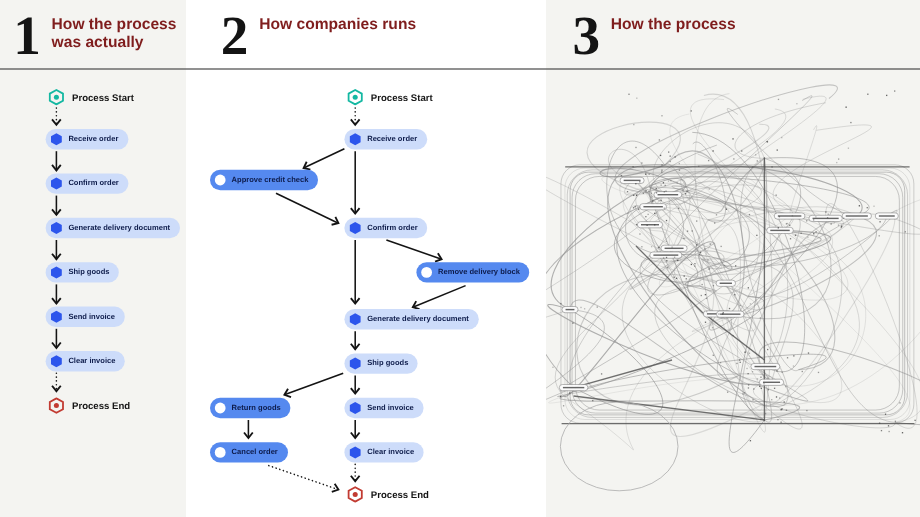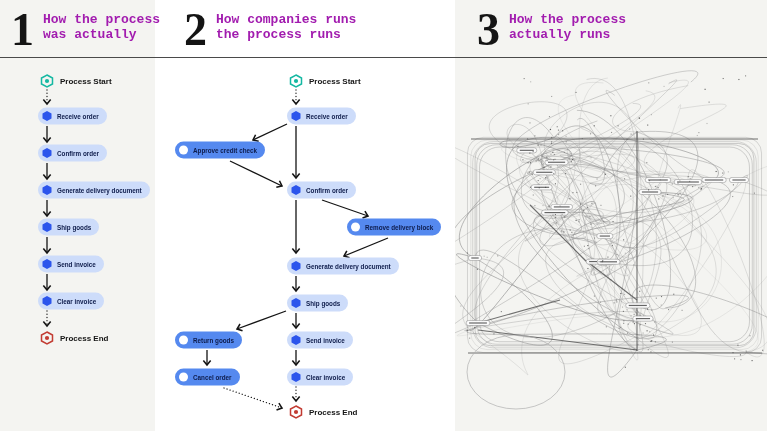--- a/index.html
+++ b/index.html
@@ -6,21 +6,21 @@
   .stage{position:relative;width:767px;height:431px;overflow:hidden;background:#fff;
          font-family:"Liberation Sans",sans-serif;}
   .panel{position:absolute;top:0;bottom:0;}
   #panel-1{left:0;width:155px;background:#f4f4f1;}
   #panel-2{left:155px;width:300px;background:#ffffff;}
   #panel-3{left:455px;width:312px;background:#f4f4f1;}
   .header-rule{position:absolute;left:0;right:0;top:57px;height:1px;background:#4a4a4a;z-index:3;}
   .hgroup{position:absolute;top:8px;display:flex;gap:9px;z-index:4;}
   #h1{left:11px}#h2{left:184px}#h3{left:477px}
   .num{font-family:"Liberation Serif",serif;font-weight:700;font-size:46px;line-height:44px;color:#141414;}
-  .htitle{padding-top:4px;font-family:Liberation Mono, monospace;font-weight:700;font-size:13px;line-height:15px;color:#a21caf;}
+  .htitle{padding-top:4px;font-family:Liberation Sans, sans-serif;font-weight:700;font-size:13px;line-height:15px;color:#7f1d1d;}
   
   .pill{position:absolute;transform:translateY(-50%);height:17px;border-radius:9px;
         display:flex;align-items:center;gap:5px;padding:0 8px 0 4px;z-index:6;white-space:nowrap;}
   .pill.light{background:#cddcfa;}
   .pill.dark{background:#5589ef;}
   .pill .lbl{font-size:6.3px;font-weight:700;color:#0d1b4a;}
   .hex{display:flex;align-items:center;}
   .circ{width:9px;height:9px;border-radius:50%;background:#ffffff;flex:0 0 auto;}
   .se{position:absolute;transform:translateY(-50%);display:flex;align-items:center;gap:6px;z-index:6;white-space:nowrap;}
   .se .lbl2{font-size:8px;font-weight:700;color:#151515;}
@@ -41,28 +41,26 @@
     <span class="num">1</span>
     <span class="htitle">
       <div>How the process</div>
       <div>was actually</div>
     </span>
   </div>
   <div class="hgroup" id="h2">
     <span class="num">2</span>
     <span class="htitle">
       <div>How companies runs</div>
-      <div>the process runs</div>
     </span>
   </div>
   <div class="hgroup" id="h3">
     <span class="num">3</span>
     <span class="htitle">
       <div>How the process</div>
-      <div>actually runs</div>
     </span>
   </div>
 
   <svg id="spaghetti" viewBox="455 60 312 371">
       <rect x="467.46104146167636" y="137.3688331693411" width="294.0779170766473" height="215.2162295151502" rx="15.681007579900324" fill="none" stroke="#8f8f8f" stroke-width="0.6" opacity="0.56"></rect>
       <rect x="470.80617670454086" y="140.0449413636327" width="287.3876465909183" height="209.52949960228057" rx="16.37494430411607" fill="none" stroke="#8f8f8f" stroke-width="0.6" opacity="0.31"></rect>
       <rect x="472.71360606886446" y="141.57088485509158" width="283.57278786227107" height="206.28686968293042" rx="20.761172824306414" fill="none" stroke="#8f8f8f" stroke-width="0.6" opacity="0.55"></rect>
       <rect x="475.07835052125154" y="143.46268041700125" width="278.84329895749687" height="202.26680411387235" rx="15.273958727018908" fill="none" stroke="#8f8f8f" stroke-width="0.6" opacity="0.72"></rect>
       <rect x="476.7223054654896" y="144.7778443723917" width="275.55538906902075" height="199.47208070866765" rx="19.637545231031254" fill="none" stroke="#8f8f8f" stroke-width="0.6" opacity="0.64"></rect>
       <rect x="479.54394034780563" y="147.03515227824448" width="269.91211930438874" height="194.67530140873043" rx="19.782310428097844" fill="none" stroke="#8f8f8f" stroke-width="0.6" opacity="0.66"></rect>

